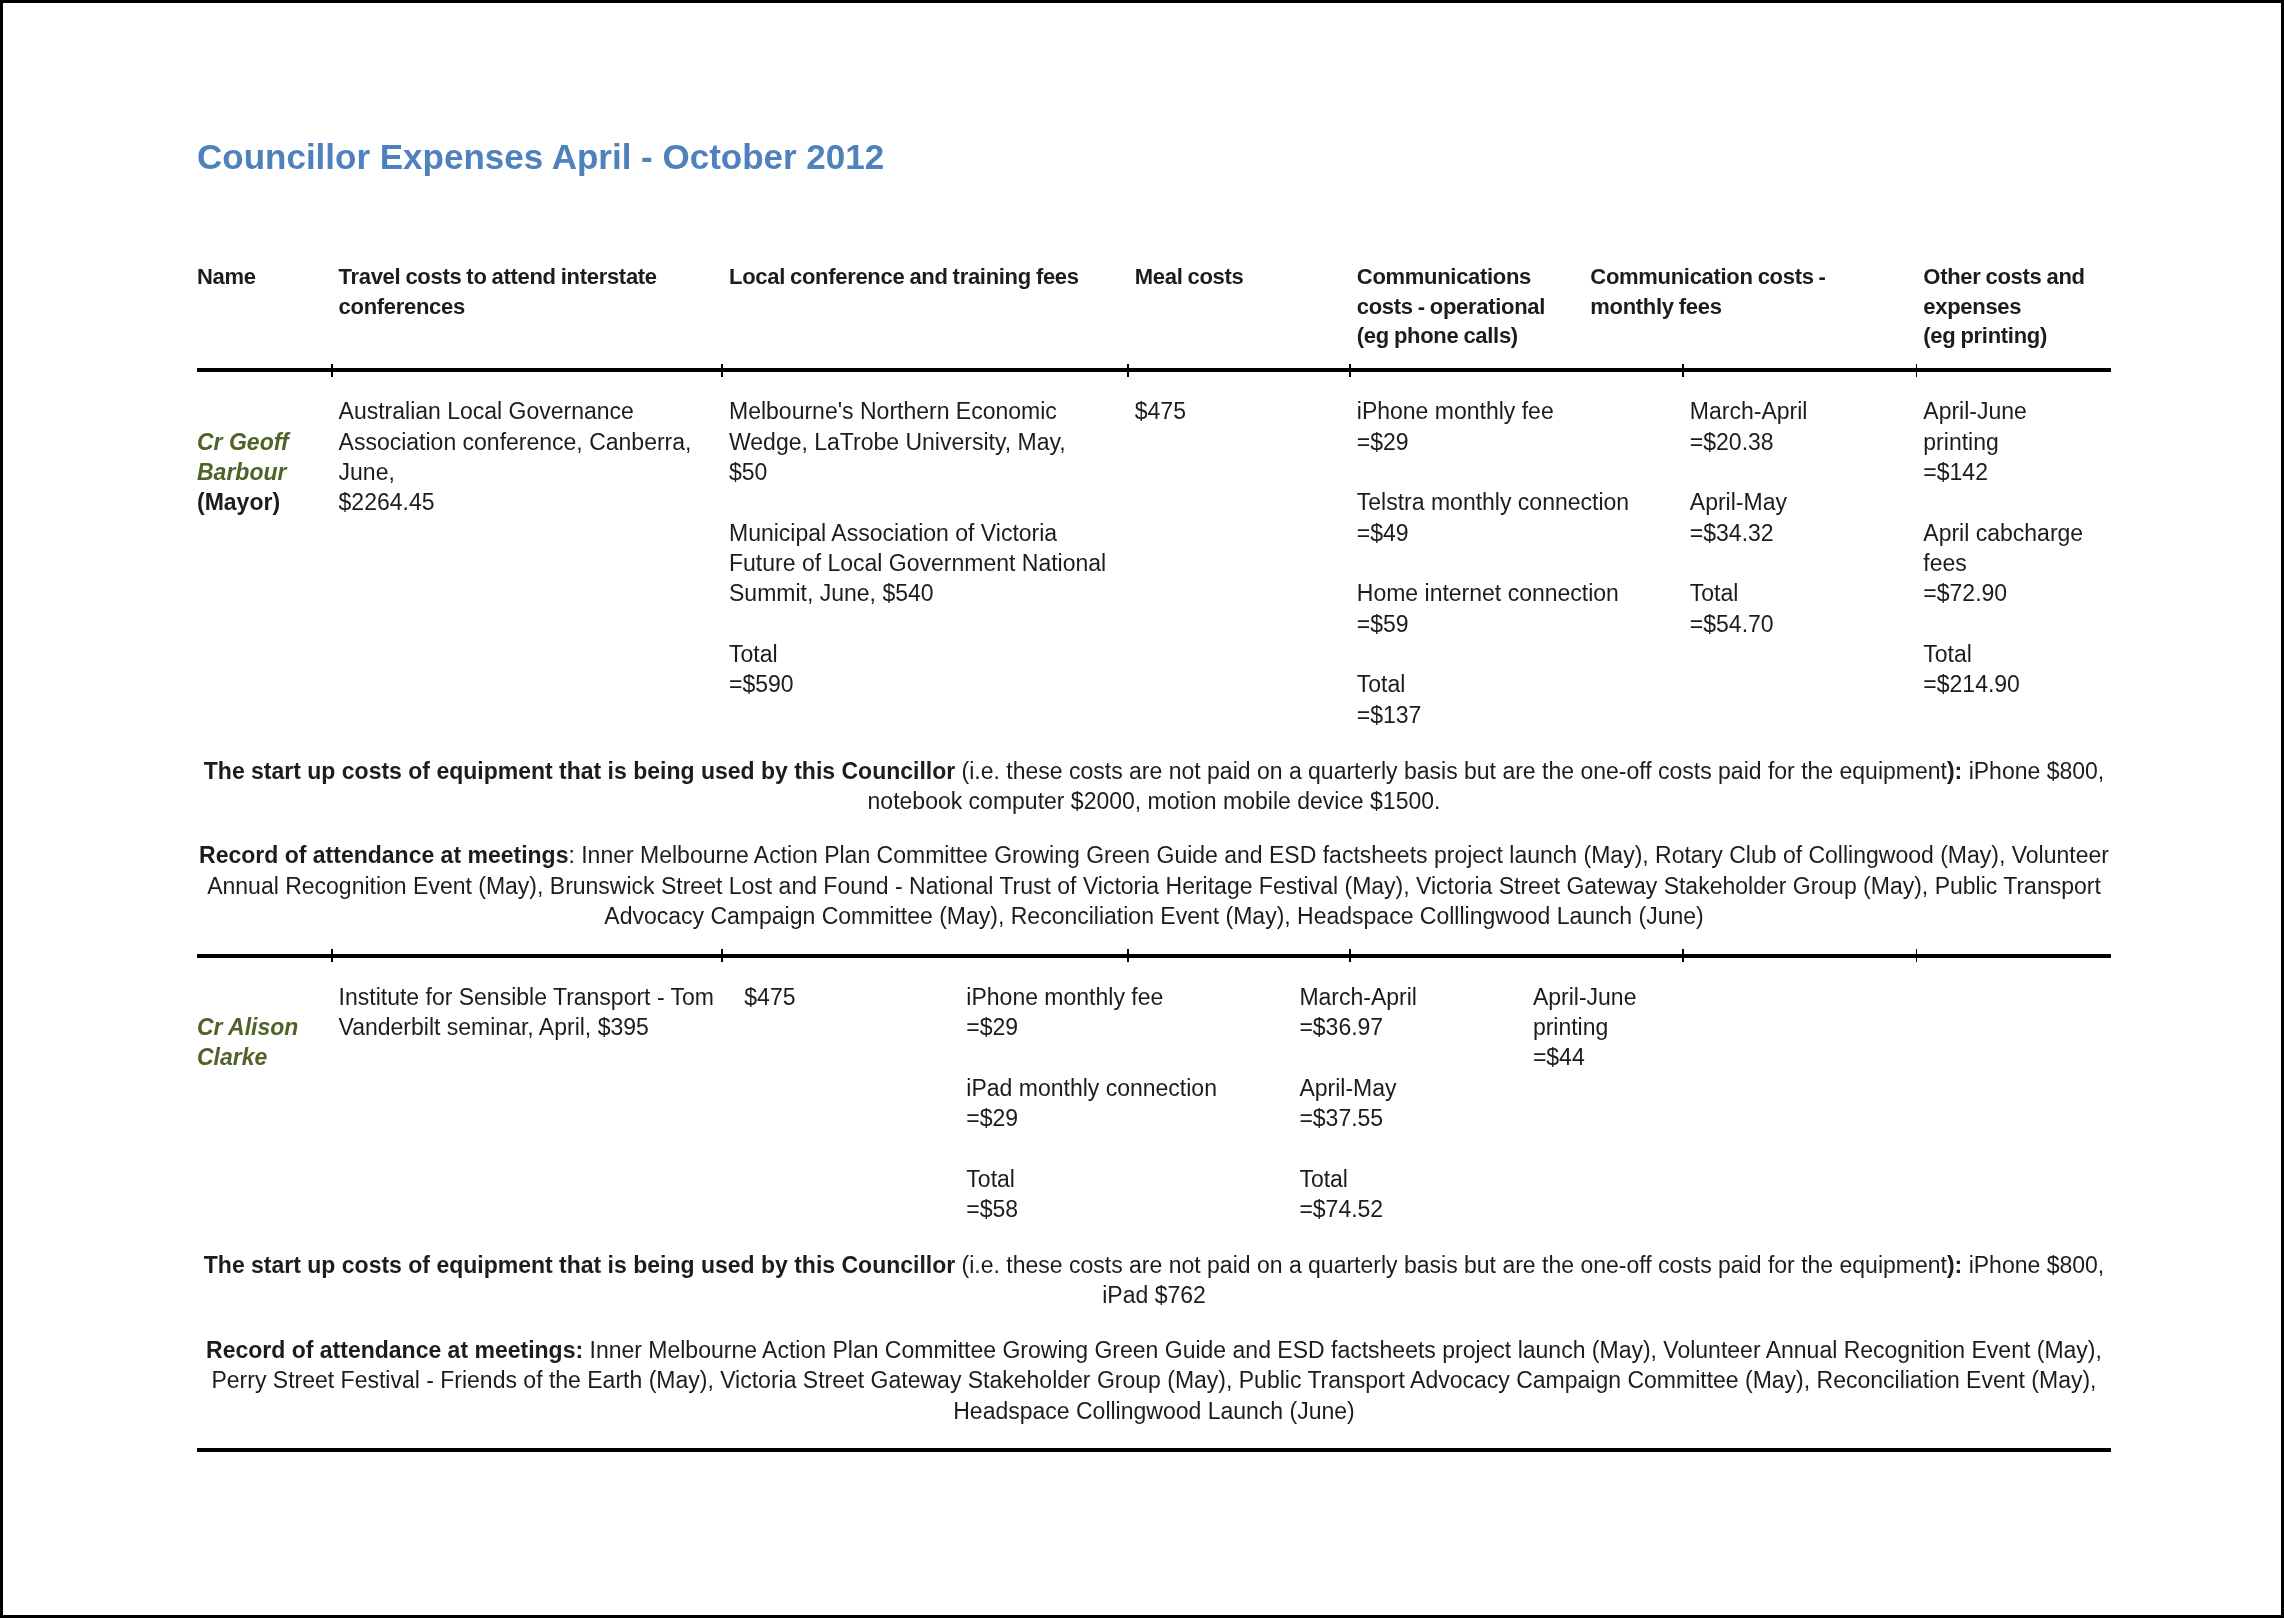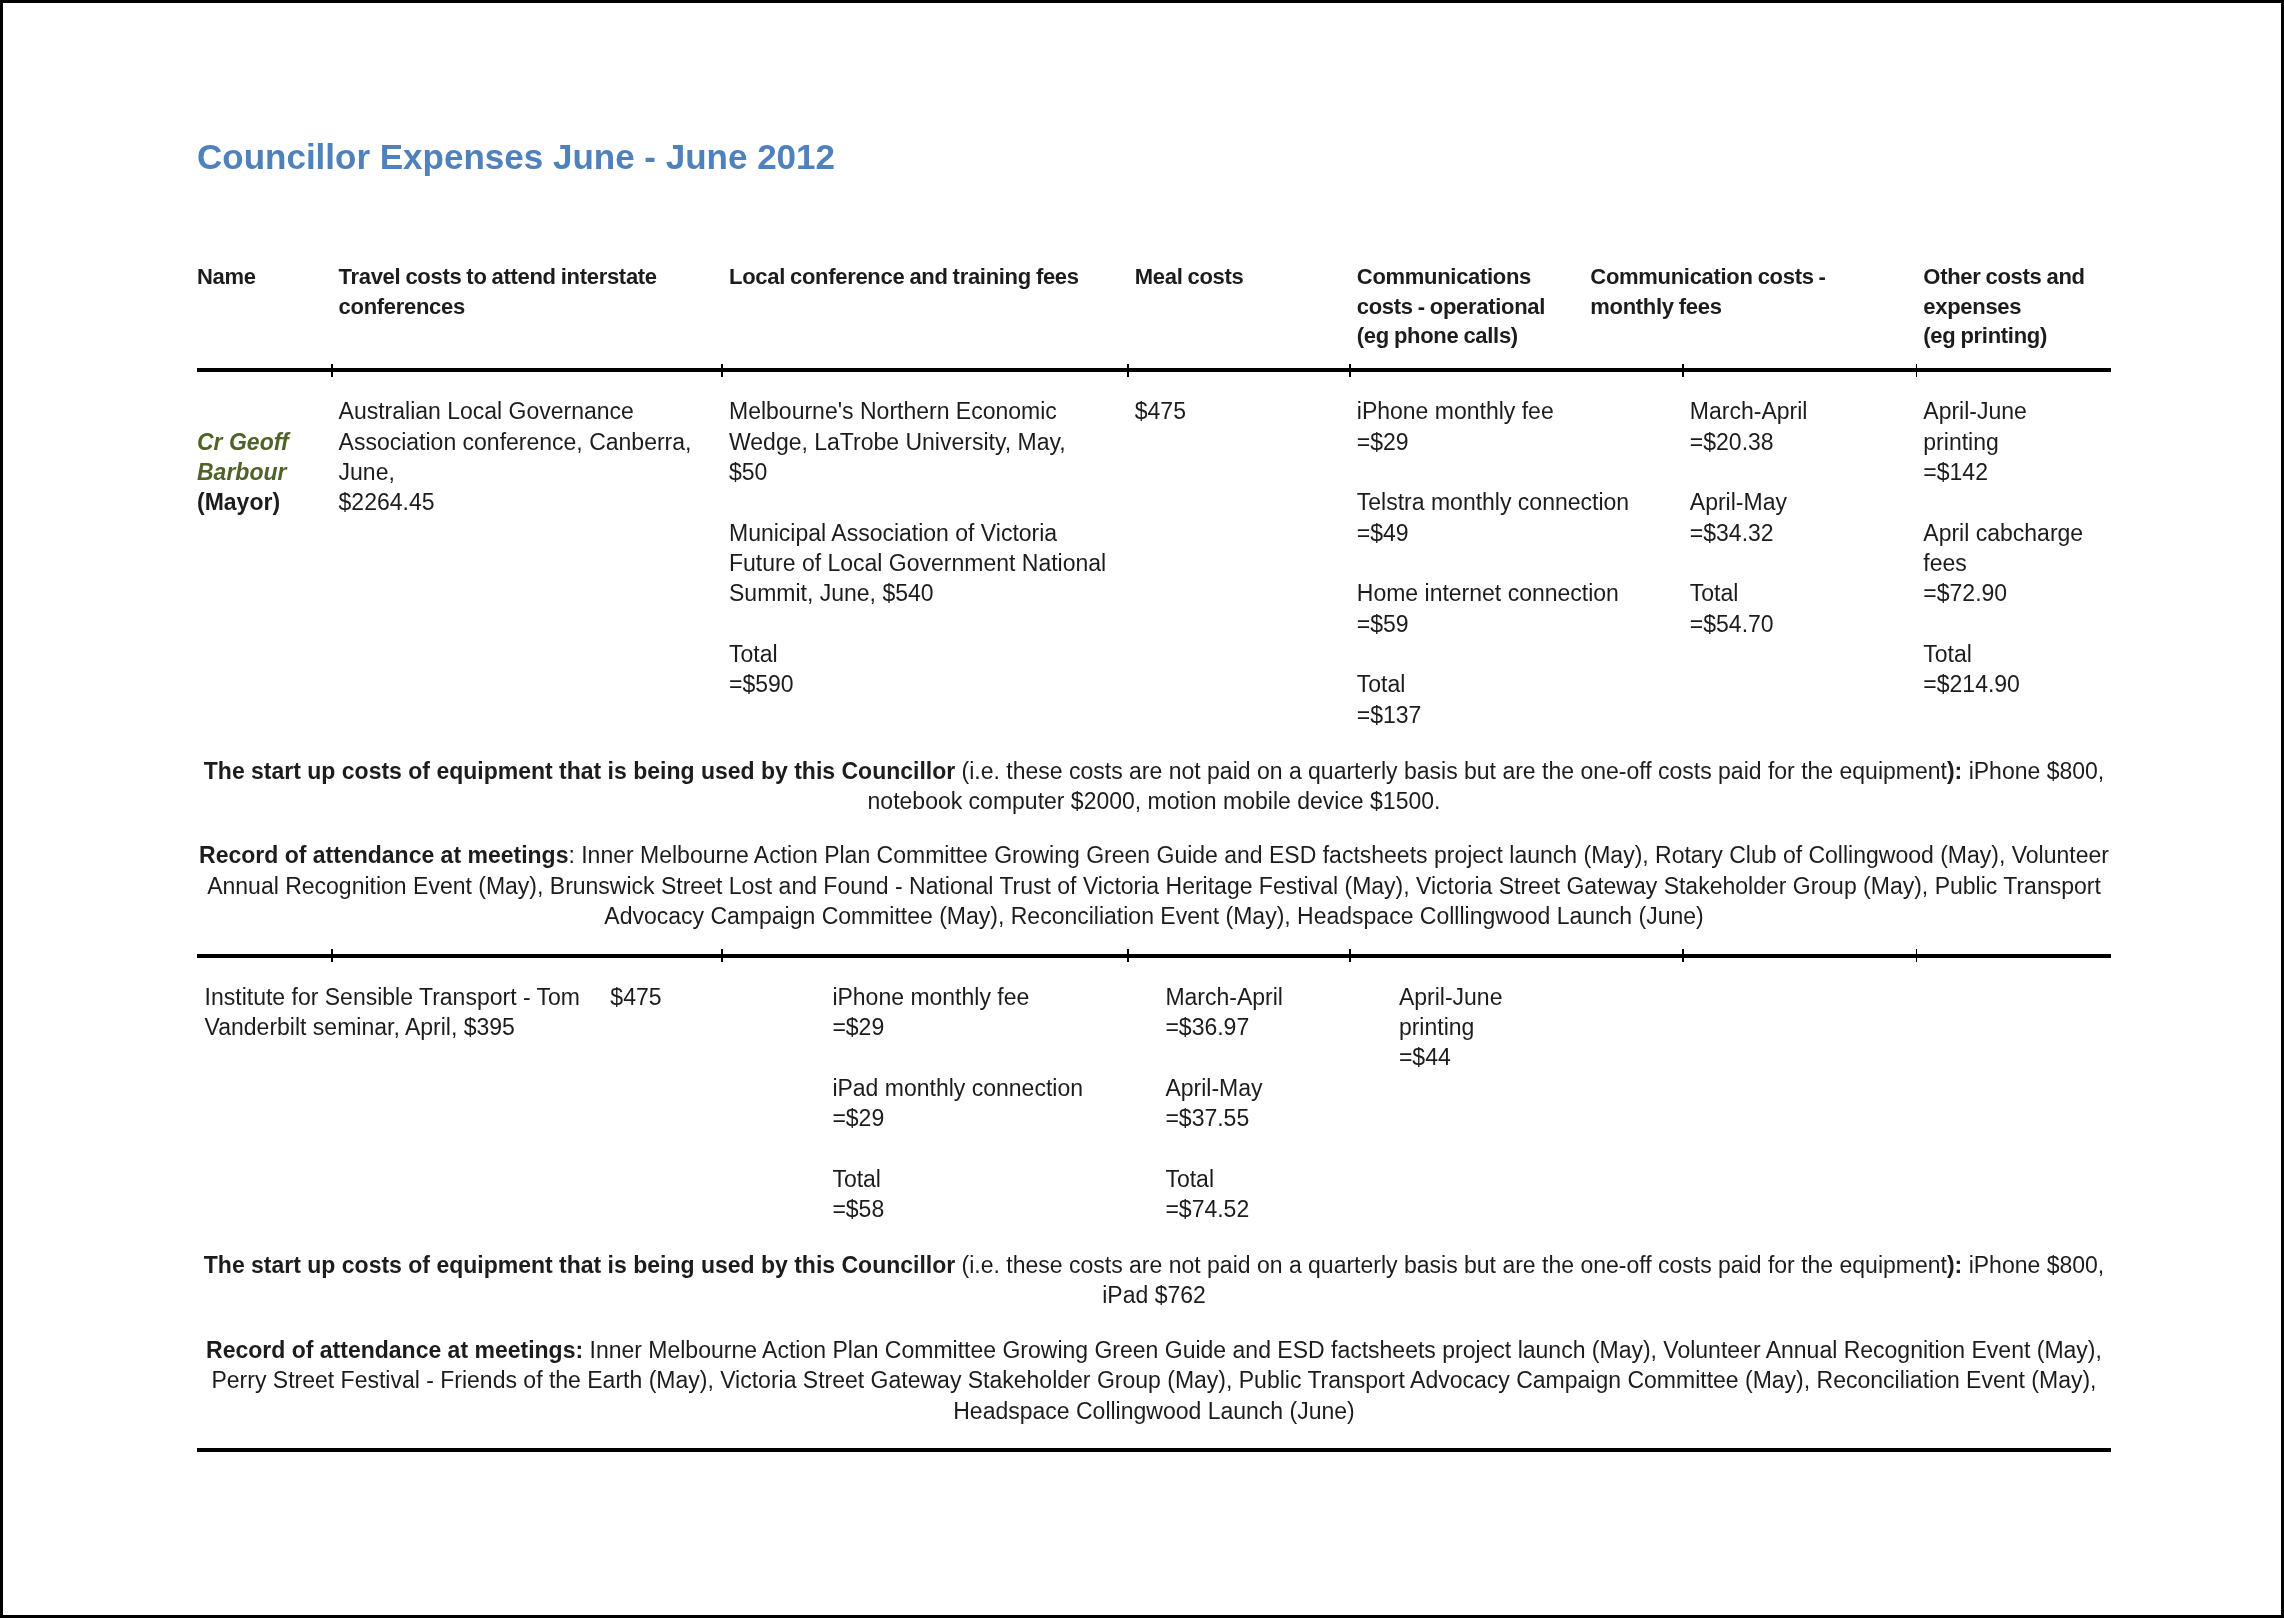--- a/index.html
+++ b/index.html
@@ -98,21 +98,21 @@
   .note.attendance { margin-top: 24px; }
   .note .b { font-weight: bold; }
   .section { padding-bottom: 22px; }
 </style>
 </head>
 <body>
 
 <div class="page">
   <div class="content">
 
-    <h1 class="doc-title">Councillor Expenses June - June 2012</h1>
+    <h1 class="doc-title">Councillor Expenses April - October 2012</h1>
 
     <div class="table">
 
       <div class="header-row">
         <div class="hcell c0">Name</div>
         <div class="hcell c1">Travel costs to attend interstate
 conferences</div>
         <div class="hcell c2">Local conference and training fees</div>
         <div class="hcell c3">Meal costs</div>
         <div class="hcell c5">Communications
@@ -188,20 +188,23 @@
         <span class="tick"></span>
           <span class="tick"></span>
           <span class="tick"></span>
           <span class="tick"></span>
           <span class="tick"></span>
           <span class="tick"></span>
       </div>
 
       <div class="section">
         <div class="data-row">
+          <div class="cell c0">
+            <span class="name-link">Cr Alison Clarke</span>
+          </div>
           <div class="cell c2">Institute for Sensible Transport - Tom Vanderbilt seminar, April, $395</div>
           <div class="cell c3">$475</div>
           <div class="cell c4">iPhone monthly fee
 =$29
 
 iPad monthly connection
 =$29
 
 Total
 =$58</div>

